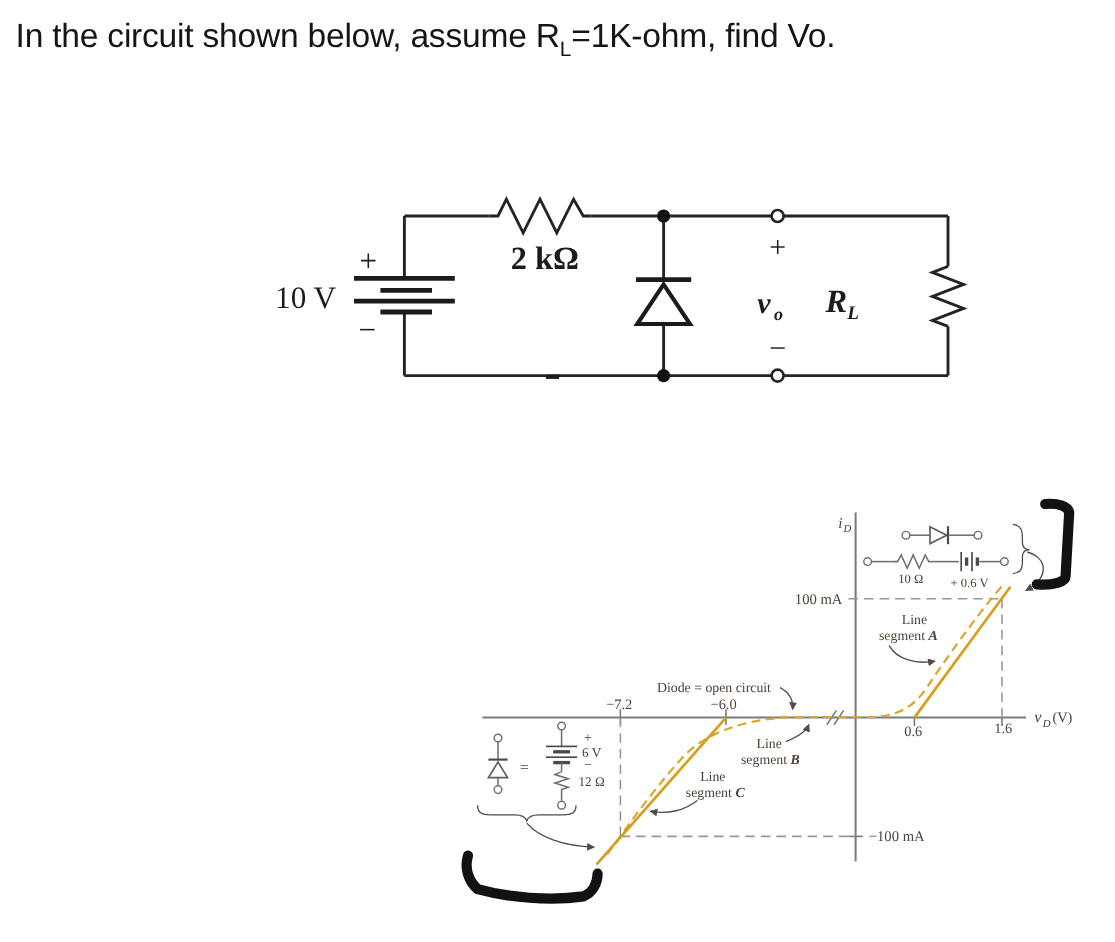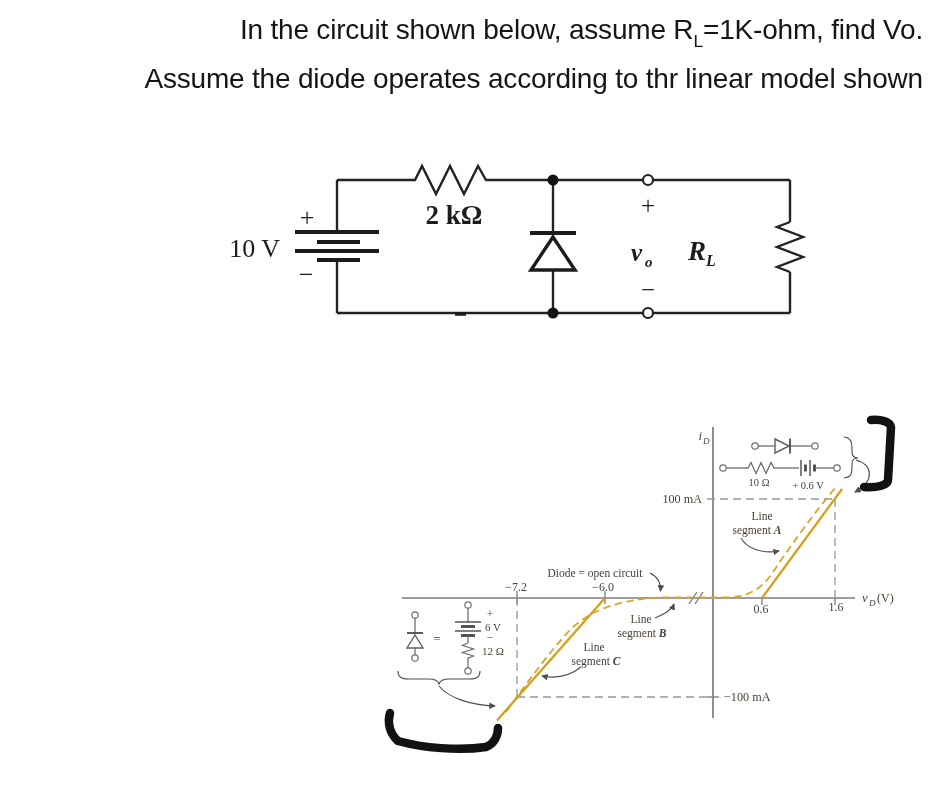--- a/index.html
+++ b/index.html
@@ -2,21 +2,21 @@
 <html><head>
 <meta charset="utf-8">
 <style>
   html,body { margin:0; padding:0; }
   body {
     width:929px; height:785px; position:relative; background:#ffffff;
     font-family:"Liberation Sans", sans-serif; overflow:hidden;
   }
   #title-block {
     position:absolute; left:13px; top:6px; width:910px;
-    font-size:28px; line-height:1.7; color:#151515; letter-spacing:-0.2px;text-align:right;
+    font-size:28px; line-height:1.7; color:#151515; letter-spacing:-0.2px;
   }
   #title-block sub { font-size:0.62em; position:relative; bottom:-1px; letter-spacing:0; }
   svg { position:absolute; overflow:visible; }
   svg text { font-family:"Liberation Serif", serif; fill:#1c1c1c; }
   #graph-svg text { fill:#4b4238; }
   .wire { stroke:#232323; stroke-width:2.4; fill:none; }
   .thick { stroke:#1b1b1b; stroke-width:4; fill:none; }
   .gwire { stroke:#6f6f6f; stroke-width:1.3; fill:none; }
   .gdash { stroke:#979797; stroke-width:1.3; fill:none; stroke-dasharray:8 5; }
   .ydash { stroke:#d9a62b; stroke-width:1.8; fill:none; stroke-dasharray:7.5 4.5; }
@@ -26,21 +26,20 @@
   .ann { stroke:#4d4d4d; stroke-width:1.1; fill:none; }
   .hand { stroke:#121212; stroke-width:8.5; fill:none; stroke-linecap:round; stroke-linejoin:round; }
   .term { fill:#ffffff; stroke:#232323; stroke-width:2.2; }
   .gterm { fill:#ffffff; stroke:#6f6f6f; stroke-width:1.2; }
 </style>
 </head>
 <body>
 
 <div id="title-block">
   <div><span>In the circuit shown below, assume R</span><sub>L</sub><span>=1K-ohm, find Vo.</span></div>
-  <div>Assume the diode operates according to thr linear model shown</div>
 </div>
 
 <svg id="circuit-svg" style="left:250px; top:150px;" width="570" height="185" viewBox="0 0 570 185">
 
   <g>
     <path class="wire" d="M 87 30 H 158"></path>
     <path class="wire" d="M 242 30 H 540"></path>
     <path class="wire" d="M 87 163 H 540"></path>
     <path class="wire" d="M 87 30 V 82"></path>
     <path class="wire" d="M 87 110 V 163"></path>

